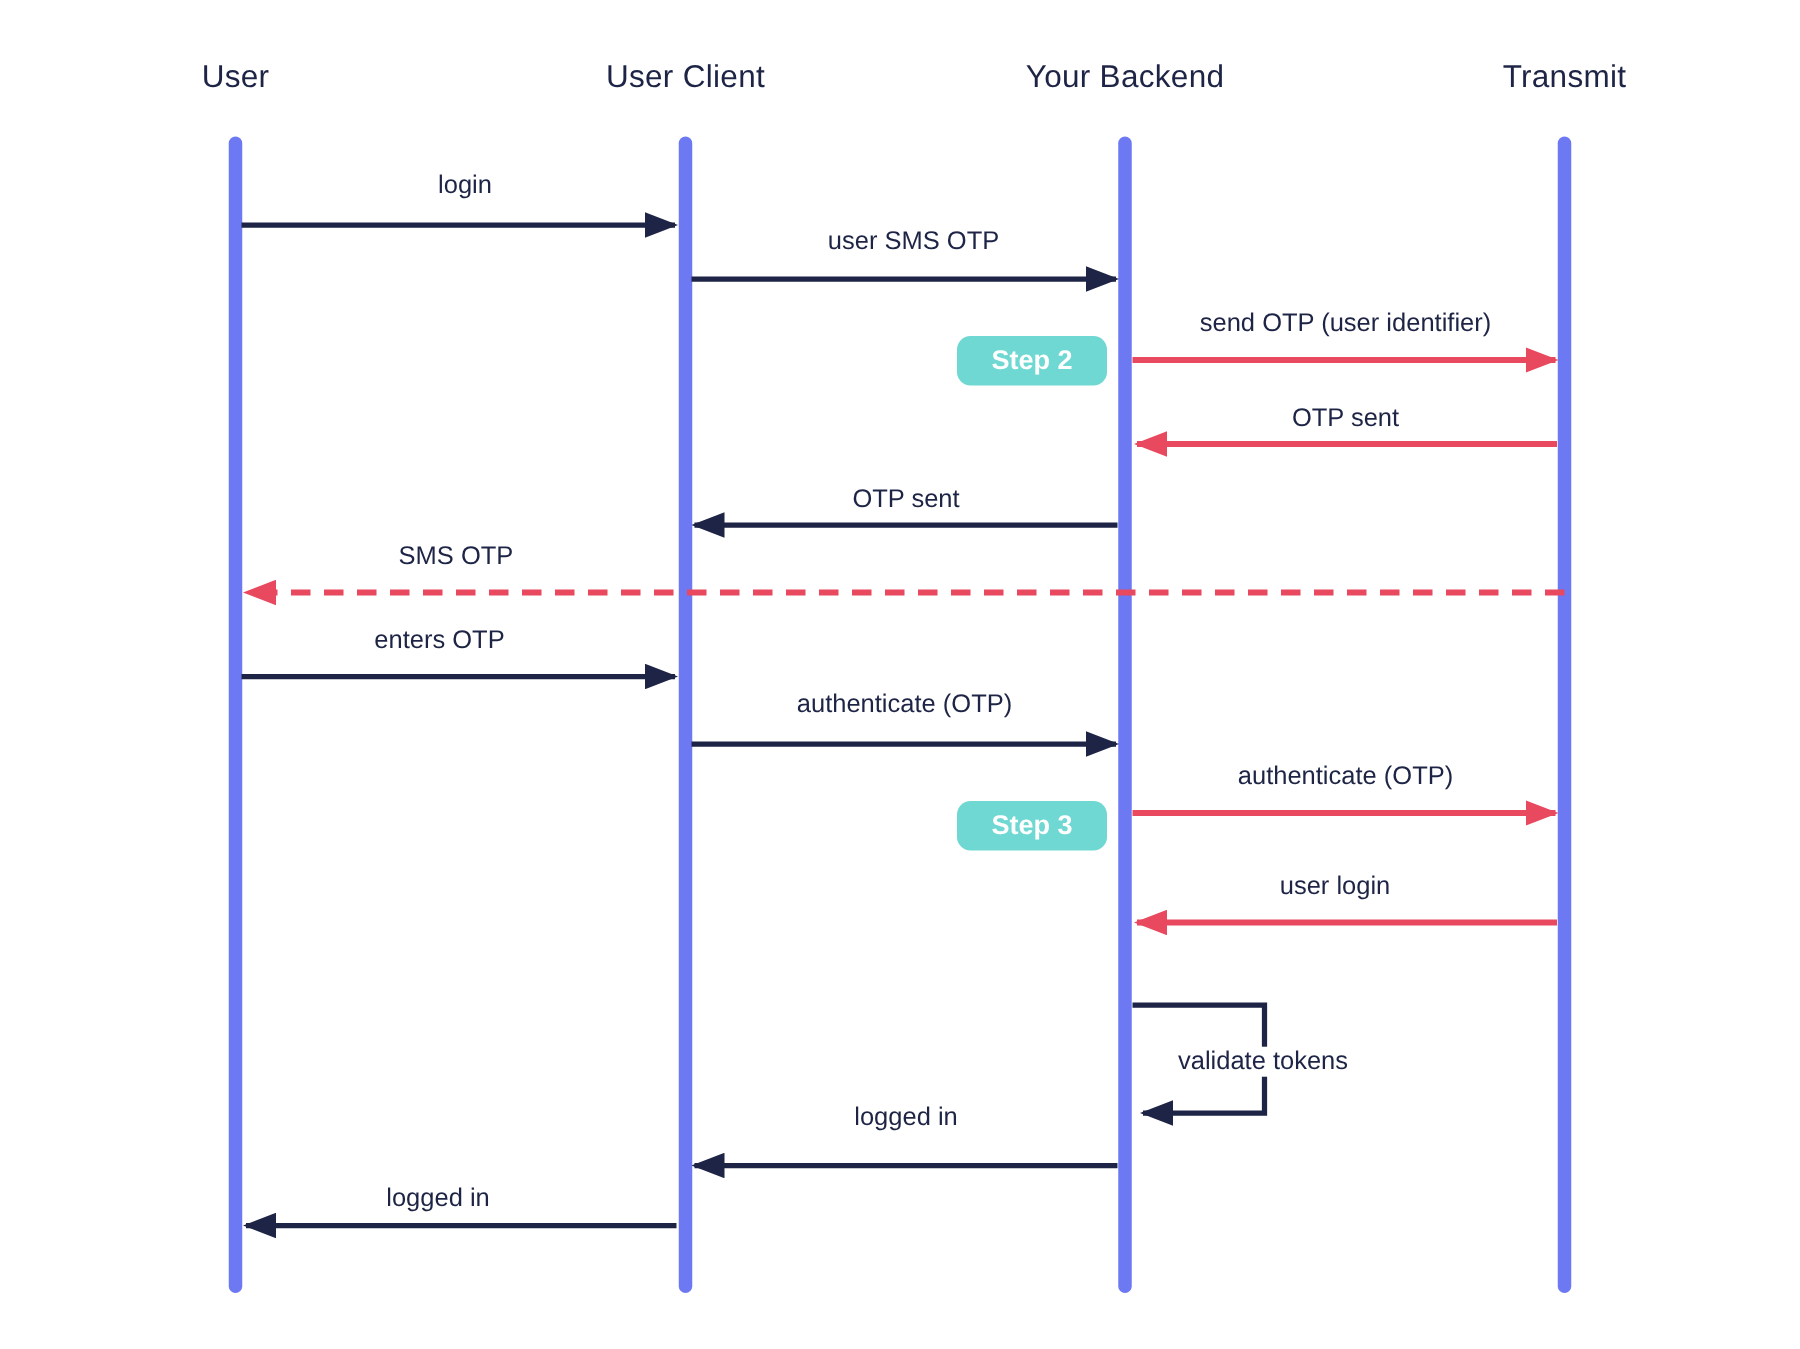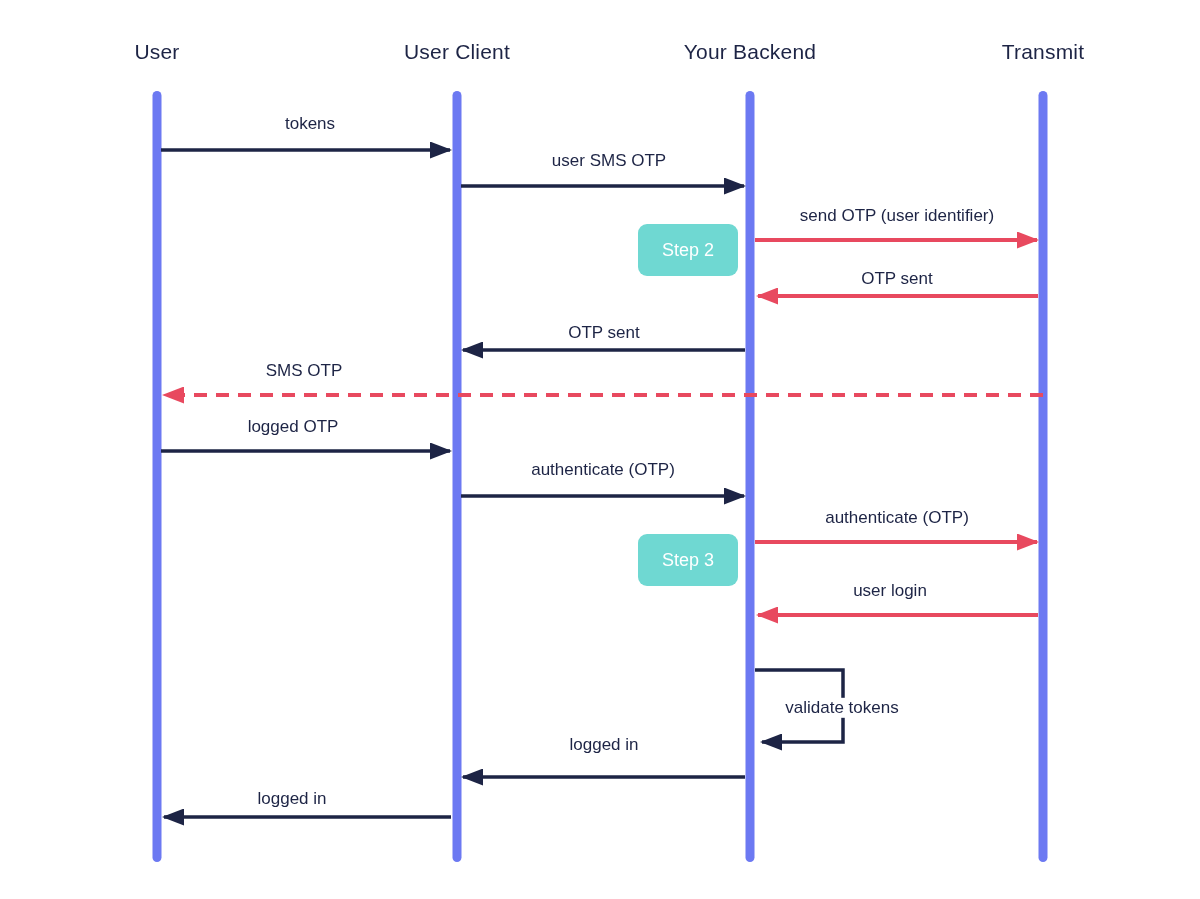--- a/index.html
+++ b/index.html
@@ -22,23 +22,23 @@
   .red-line{stroke:var(--red,#e8495f);stroke-width:4;fill:none;}
   .red-dash{stroke:var(--red,#e8495f);stroke-width:4;fill:none;stroke-dasharray:13 9;}
   .head-dark{fill:var(--ink,#1d2445);}
   .head-red{fill:var(--red,#e8495f);}
   .msg-label{
     position:absolute;transform:translate(-50%,-50%);
     font-size:17px;color:var(--ink,#1d2445);white-space:nowrap;background:#ffffff;
     padding:0 4px;line-height:1.2;
   }
   .step-badge{
-    position:absolute;width:100px;height:52px;border-radius:9px;
+    position:absolute;width:100px;height:33px;border-radius:9px;
     background:var(--teal,#6fd8d2);color:#ffffff;font-size:18px;
-    display:flex;align-items:center;justify-content:center;white-space:nowrap;
+    display:flex;align-items:center;justify-content:center;white-space:nowrap;font-weight:bold;
   }
 </style>
 </head>
 <body>
 
 <div class="stage">
 
   <div class="actor-label" style="left:157px">User</div>
   <div class="actor-label" style="left:457px">User Client</div>
   <div class="actor-label" style="left:750px">Your Backend</div>
@@ -67,27 +67,27 @@
     <line class="red-dash" x1="1043" y1="395" x2="164" y2="395" marker-end="url(#headRed)"></line>
     <line class="dark-line" x1="161" y1="451" x2="450" y2="451" marker-end="url(#headDark)"></line>
     <line class="dark-line" x1="461" y1="496" x2="744" y2="496" marker-end="url(#headDark)"></line>
     <line class="red-line" x1="755" y1="542" x2="1037" y2="542" marker-end="url(#headRed)"></line>
     <line class="red-line" x1="1038" y1="615" x2="758" y2="615" marker-end="url(#headRed)"></line>
     <path class="dark-line" d="M755,670 L843,670 L843,742 L762,742" marker-end="url(#headDark)"></path>
     <line class="dark-line" x1="745" y1="777" x2="463" y2="777" marker-end="url(#headDark)"></line>
     <line class="dark-line" x1="451" y1="817" x2="164" y2="817" marker-end="url(#headDark)"></line>
   </svg>
 
-  <div class="msg-label" style="left:310px;top:124px">tokens</div>
+  <div class="msg-label" style="left:310px;top:124px">login</div>
   <div class="msg-label" style="left:609px;top:161px">user SMS OTP</div>
   <div class="msg-label" style="left:897px;top:216px">send OTP (user identifier)</div>
   <div class="msg-label" style="left:897px;top:279px">OTP sent</div>
   <div class="msg-label" style="left:604px;top:333px">OTP sent</div>
   <div class="msg-label" style="left:304px;top:371px">SMS OTP</div>
-  <div class="msg-label" style="left:293px;top:427px">logged OTP</div>
+  <div class="msg-label" style="left:293px;top:427px">enters OTP</div>
   <div class="msg-label" style="left:603px;top:470px">authenticate (OTP)</div>
   <div class="msg-label" style="left:897px;top:518px">authenticate (OTP)</div>
   <div class="msg-label" style="left:890px;top:591px">user login</div>
   <div class="msg-label" style="left:842px;top:708px">validate tokens</div>
   <div class="msg-label" style="left:604px;top:745px">logged in</div>
   <div class="msg-label" style="left:292px;top:799px">logged in</div>
 
   <div class="step-badge" style="left:638px;top:224px">Step 2</div>
   <div class="step-badge" style="left:638px;top:534px">Step 3</div>
 

